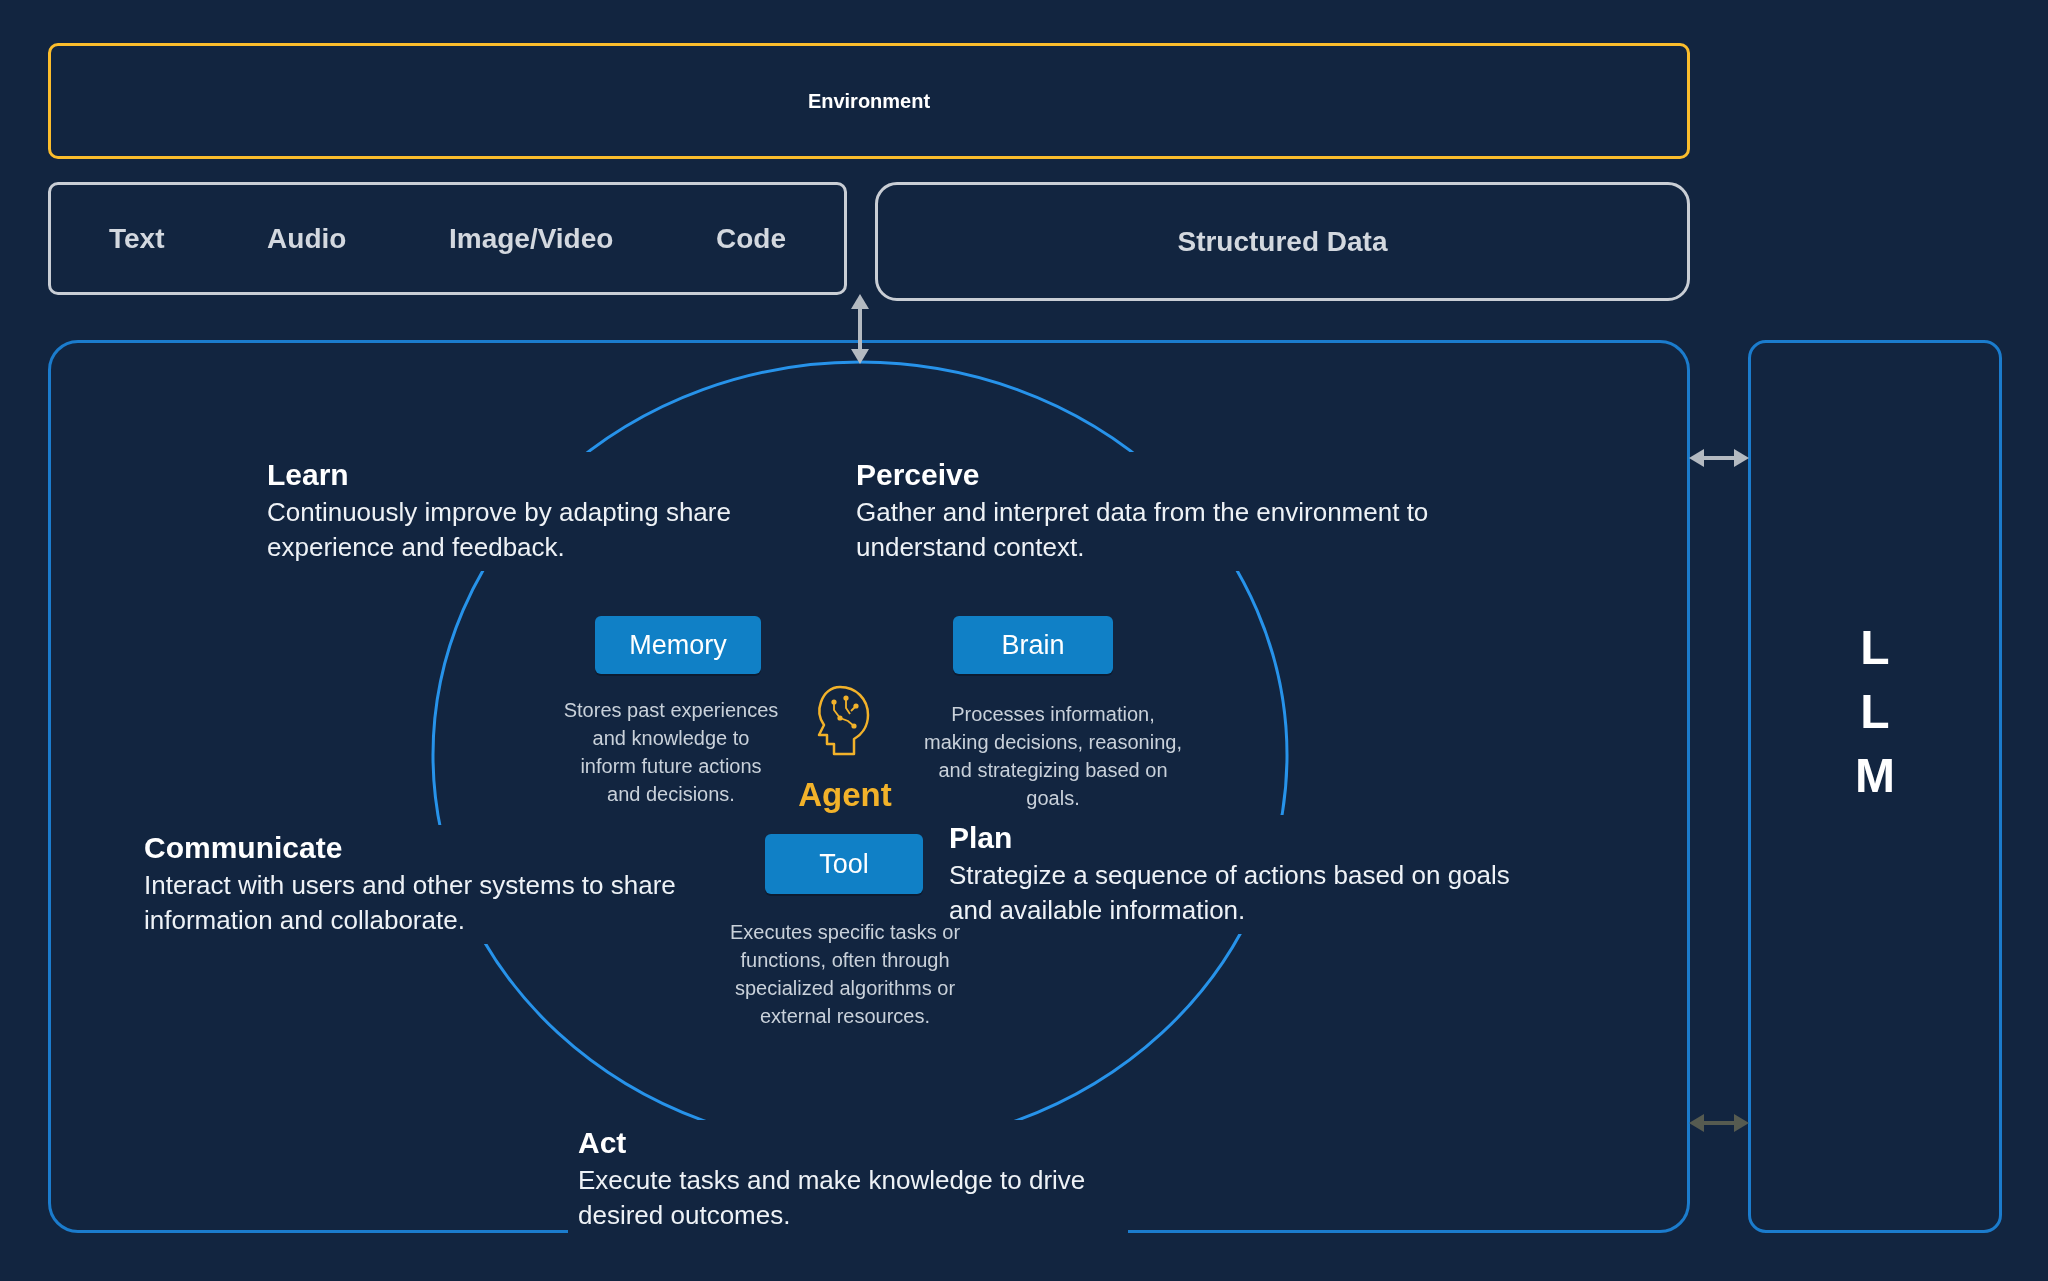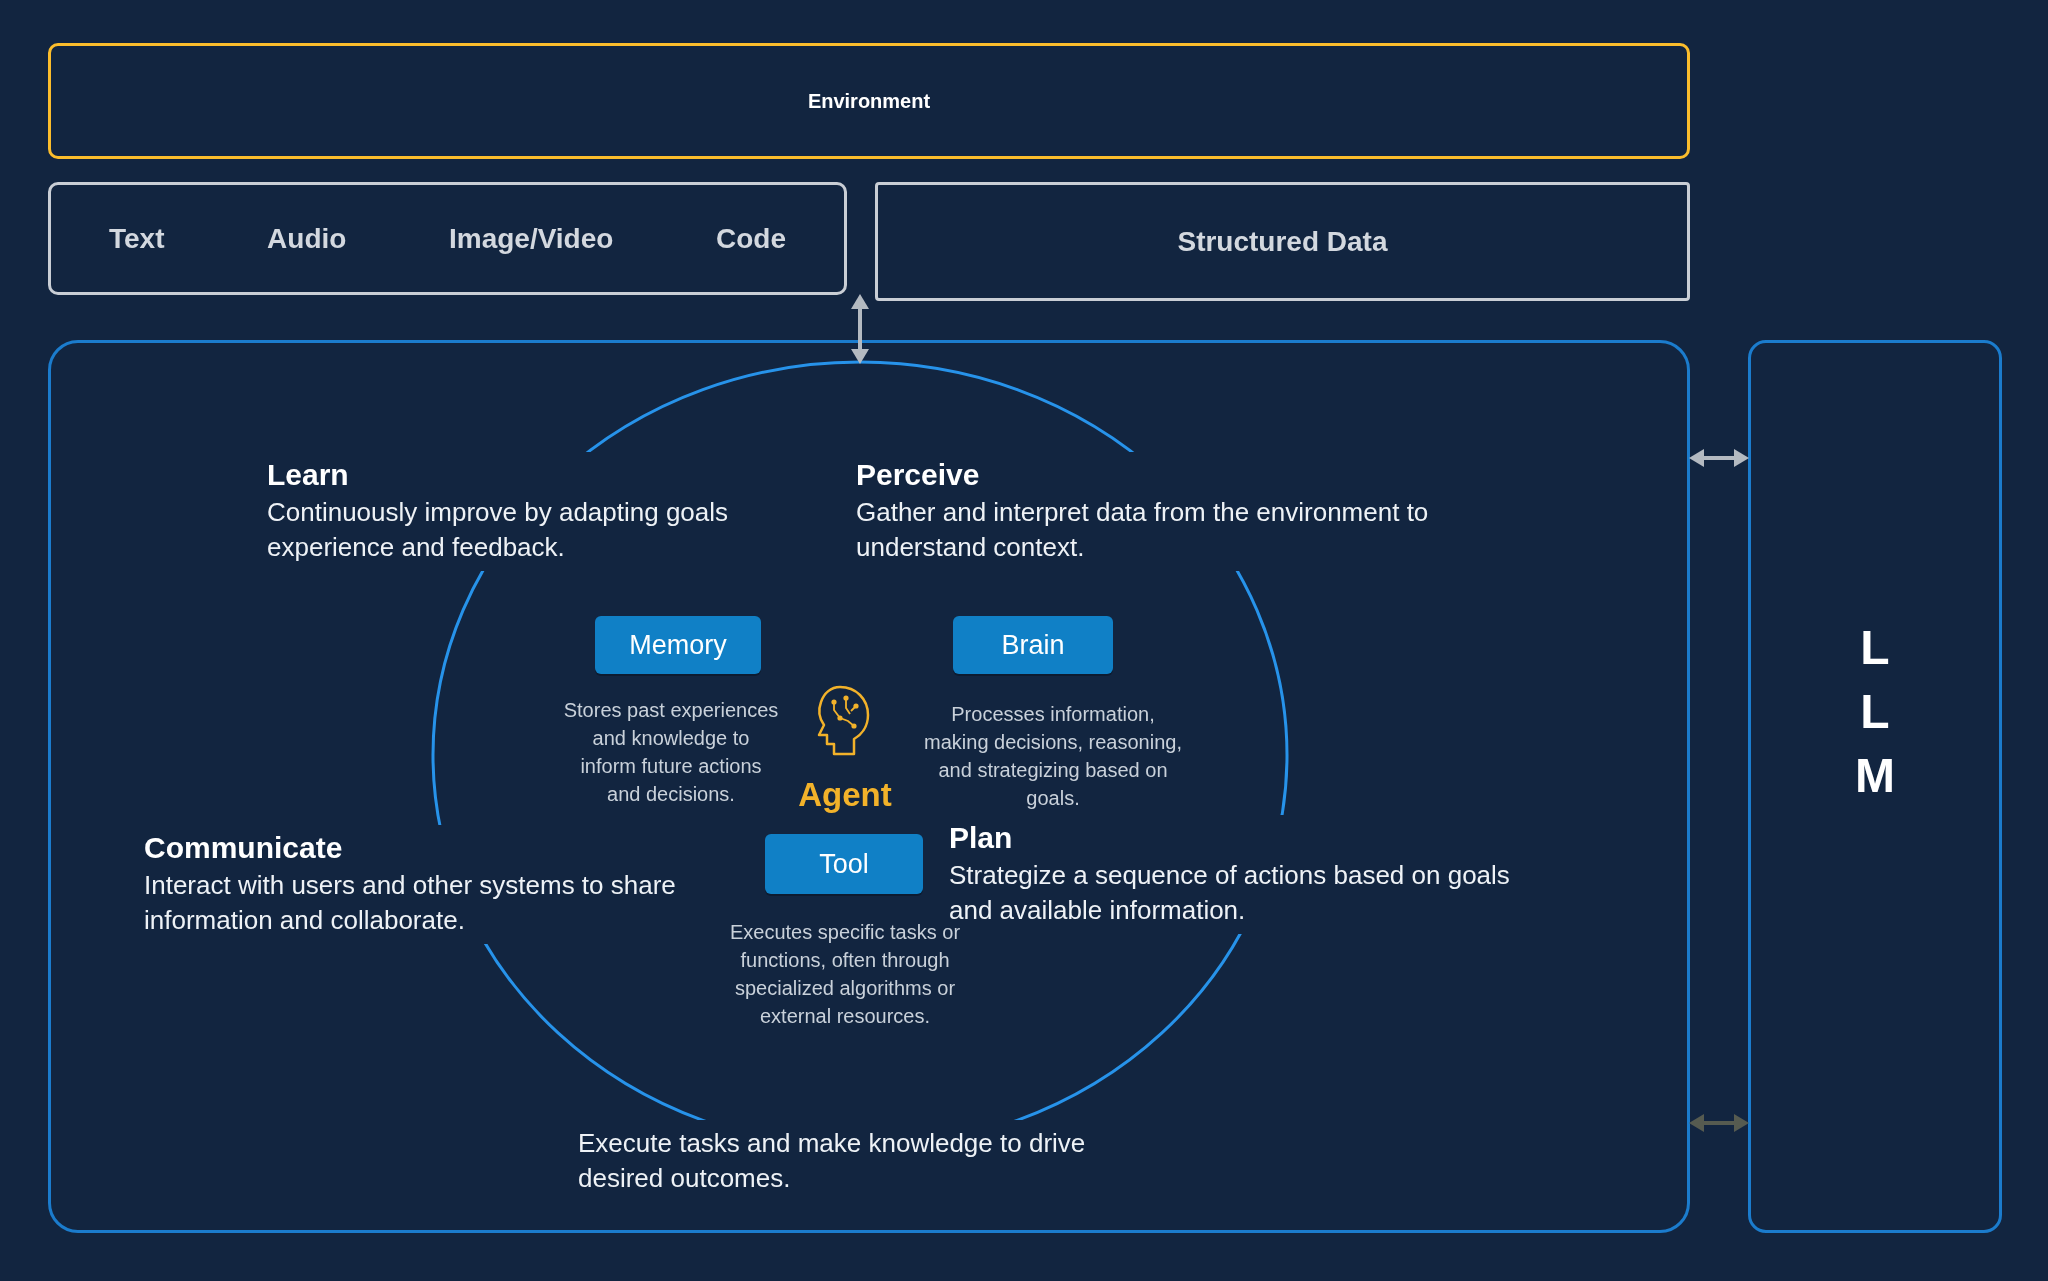--- a/index.html
+++ b/index.html
@@ -38,21 +38,21 @@
   .modal-box{
     left:48px;top:182px;width:799px;height:113px;
     border:3px solid var(--box-border-gray);border-radius:10px;
     display:flex;align-items:center;justify-content:space-between;
     padding:16px 58px;
   }
   .modal-item{font-size:28px;font-weight:bold;color:#d3d8df;}
 
   .structured-box{
     left:875px;top:182px;width:815px;height:119px;
-    border:3px solid var(--box-border-gray);border-radius:4px;
+    border:3px solid var(--box-border-gray);border-radius:22px;
     display:flex;align-items:center;justify-content:center;
   }
   .structured-label{font-size:28px;font-weight:bold;color:#d3d8df;}
 
   
   .agent-container{
     left:48px;top:340px;width:1642px;height:893px;
     border:3px solid var(--panel-border-blue);border-radius:30px;
   }
   .llm-box{
@@ -146,21 +146,21 @@
   <polygon points="60,13 45,4 45,22" fill="var(--arrow-gray)"></polygon>
 </svg>
 <svg class="abs arrow" style="left:1689px;top:1110px;" width="60" height="26">
   <line x1="12" y1="13" x2="48" y2="13" stroke="var(--arrow-dark)" stroke-width="4"></line>
   <polygon points="0,13 15,4 15,22" fill="var(--arrow-dark)"></polygon>
   <polygon points="60,13 45,4 45,22" fill="var(--arrow-dark)"></polygon>
 </svg>
 
 <div class="abs cap-block cap-learn">
   <div class="cap-title">Learn</div>
-  <div class="cap-line">Continuously improve by adapting goals</div>
+  <div class="cap-line">Continuously improve by adapting share</div>
   <div class="cap-line">experience and feedback.</div>
 </div>
 
 <div class="abs cap-block cap-perceive">
   <div class="cap-title">Perceive</div>
   <div class="cap-line">Gather and interpret data from the environment to</div>
   <div class="cap-line">understand context.</div>
 </div>
 
 <div class="abs cap-block cap-communicate">
@@ -169,20 +169,21 @@
   <div class="cap-line">information and collaborate.</div>
 </div>
 
 <div class="abs cap-block cap-plan">
   <div class="cap-title">Plan</div>
   <div class="cap-line">Strategize a sequence of actions based on goals</div>
   <div class="cap-line">and available information.</div>
 </div>
 
 <div class="abs cap-block cap-act">
+  <div class="cap-title">Act</div>
   <div class="cap-line">Execute tasks and make knowledge to drive</div>
   <div class="cap-line">desired outcomes.</div>
 </div>
 
 <div class="abs comp-btn btn-memory">
   <span>Memory</span>
 </div>
 <div class="abs comp-desc desc-memory">
   <div class="comp-line">Stores past experiences</div>
   <div class="comp-line">and knowledge to</div>

